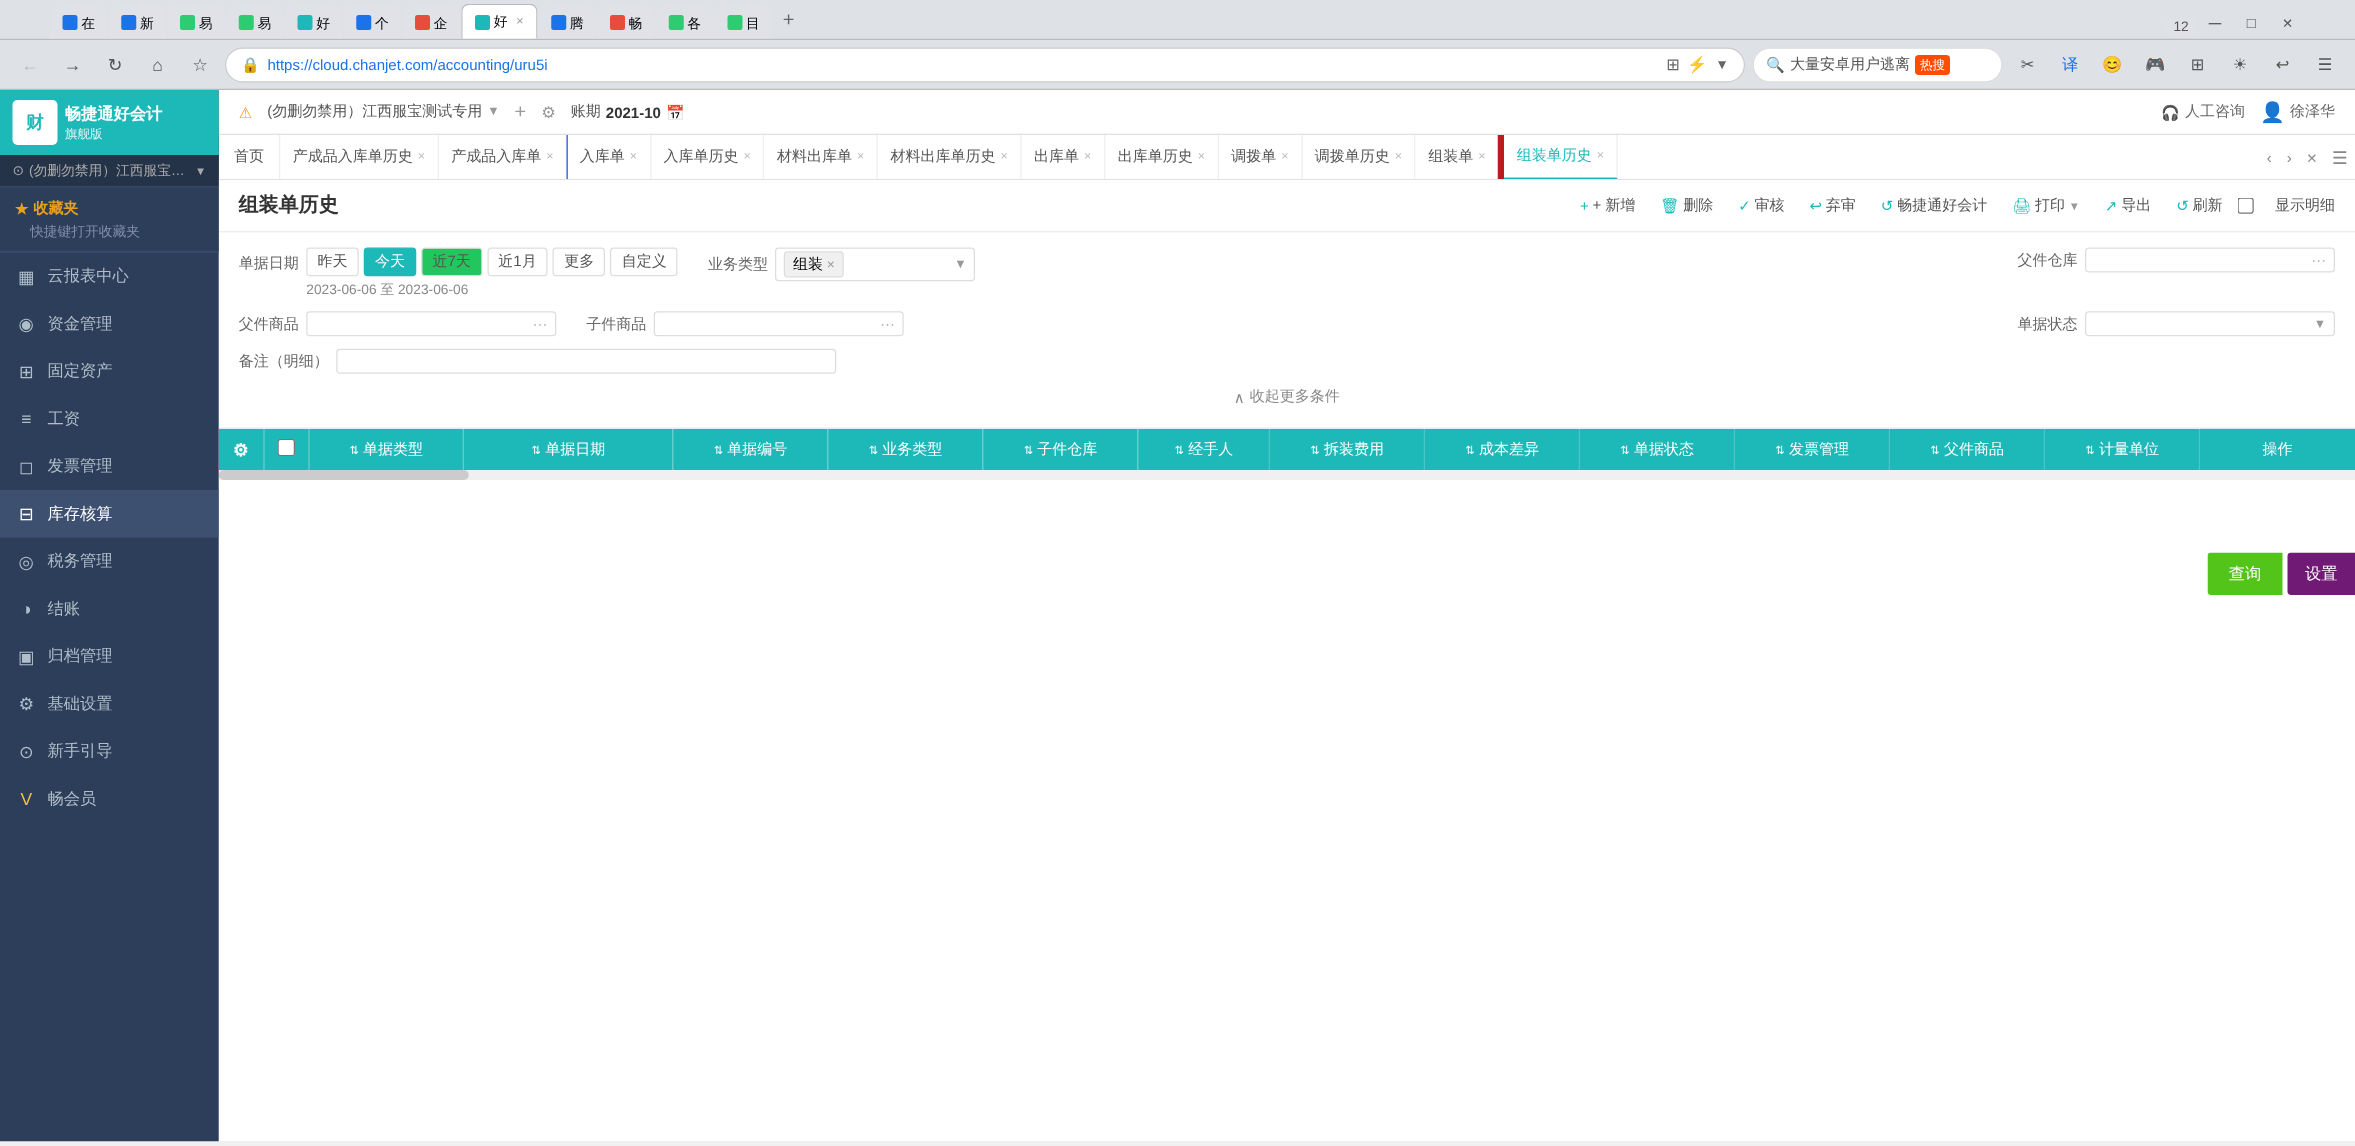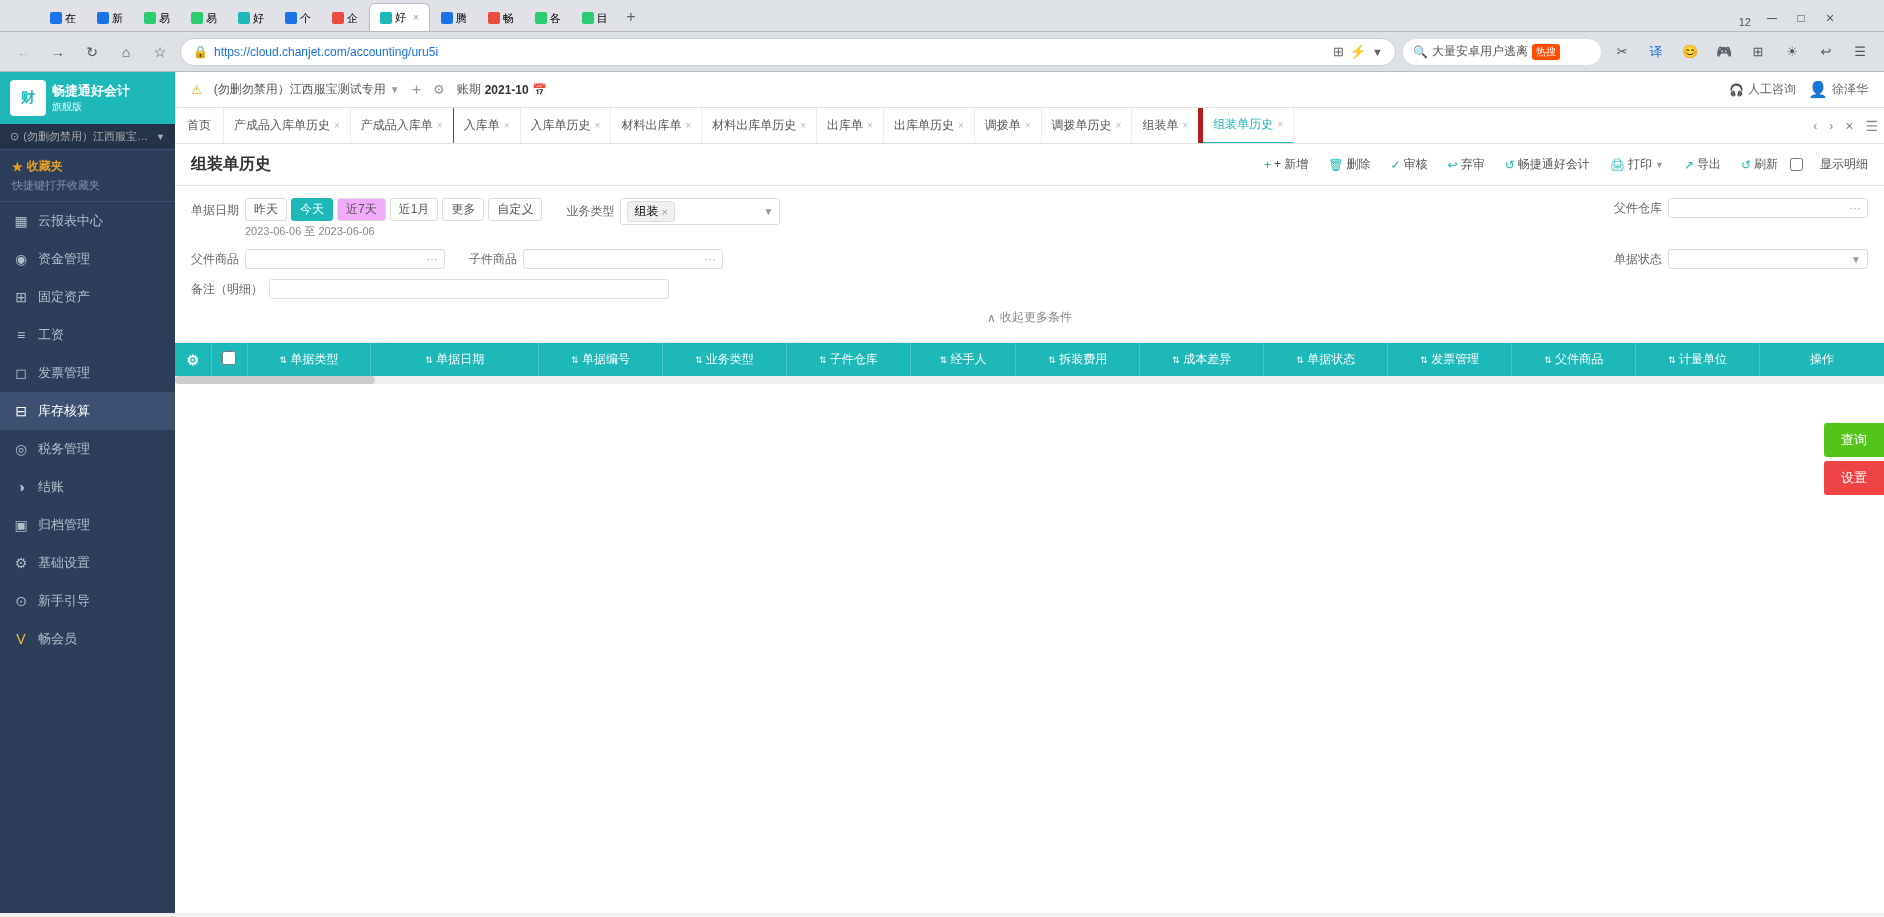--- a/index.html
+++ b/index.html
@@ -128,21 +128,21 @@
       <span>⊙</span>
       <span style="flex:1; overflow:hidden; white-space:nowrap; text-overflow:ellipsis;">(勿删勿禁用）江西服宝测试专用</span>
       <span style="font-size:9px;">▼</span>
     </div>
 
     <div style="padding:8px 12px; background:#2c3e5a;">
       <div style="color:#e8a020; font-size:12px; font-weight:bold; display:flex; align-items:center; gap:4px;">
         <span>★</span>
         <span>收藏夹</span>
       </div>
-      <div style="color:#8090a8; font-size:11px; margin-top:3px;">快捷键打开收藏夹</div>
+      <div style="color:#8090a8; font-size:11px; margin-top:3px;margin-left:12px;">快捷键打开收藏夹</div>
     </div>
     <hr style="border:none;border-top:1px solid #3d5070;">
 
     <div style="flex:1;overflow-y:auto;">
       <div class="sidebar-item">
         <span class="si-icon">▦</span>
         <span>云报表中心</span>
       </div>
       <div class="sidebar-item">
         <span class="si-icon">◉</span>
@@ -324,21 +324,21 @@
       <div style="background:#fff; padding:12px 16px; border-bottom:1px solid #e8e8e8; flex-shrink:0;">
 
         <div style="display:flex; align-items:flex-start; gap:24px; margin-bottom:10px;">
 
           <div style="display:flex; align-items:flex-start; gap:6px;">
             <span style="color:#666;font-size:12px;margin-top:4px;white-space:nowrap;">单据日期</span>
             <div>
               <div style="display:flex; align-items:center; gap:4px;">
                 <button style="padding:2px 8px;border:1px solid #ddd;background:#fff;font-size:12px;color:#555;cursor:pointer;border-radius:3px;">昨天</button>
                 <button style="padding:2px 8px;border:1px solid #1db8b8;background:#1db8b8;font-size:12px;color:#fff;cursor:pointer;border-radius:3px;">今天</button>
-                <button style="padding:2px 8px;border:1px solid #ddd;background:#f0abfc;font-size:12px;color:#555;cursor:pointer;border-radius:3px;">近7天</button>
+                <button style="padding:2px 8px;border:1px solid #ddd;background:#22c55e;font-size:12px;color:#555;cursor:pointer;border-radius:3px;">近7天</button>
                 <button style="padding:2px 8px;border:1px solid #ddd;background:#fff;font-size:12px;color:#555;cursor:pointer;border-radius:3px;">近1月</button>
                 <button style="padding:2px 8px;border:1px solid #ddd;background:#fff;font-size:12px;color:#555;cursor:pointer;border-radius:3px;">更多</button>
                 <button style="padding:2px 8px;border:1px solid #ddd;background:#fff;font-size:12px;color:#555;cursor:pointer;border-radius:3px;">自定义</button>
               </div>
               <div style="font-size:11px;color:#888;margin-top:3px;">2023-06-06 至 2023-06-06</div>
             </div>
           </div>
 
           <div style="display:flex; align-items:center; gap:6px;">
             <span style="color:#666;font-size:12px;white-space:nowrap;">业务类型</span>
@@ -461,16 +461,16 @@
 
         <div style="height:8px; background:#f0f0f0; position:relative; margin-top:auto;">
           <div style="height:8px;background:#ccc;border-radius:4px;width:200px;position:absolute;left:0;"></div>
         </div>
       </div>
 
     </div>
   </div>
 </div>
 
-<div style="position:fixed; right:0; top:50%; transform:translateY(-50%); display:flex; flex-direction:column; gap:4px; z-index:100;">
+<div style="position:fixed; right:0; top:50%; transform:translateY(-50%); display:flex; flex-direction:row; gap:4px; z-index:100;">
   <button style="background:#52c41a;color:#fff;border:none;padding:8px 14px;font-size:13px;cursor:pointer;border-radius:3px 0 0 3px;writing-mode:horizontal-tb;white-space:nowrap;min-width:60px;">查询</button>
-  <button style="background:#ef4444;color:#fff;border:none;padding:8px 14px;font-size:13px;cursor:pointer;border-radius:3px 0 0 3px;white-space:nowrap;">设置</button>
+  <button style="background:#701a75;color:#fff;border:none;padding:8px 14px;font-size:13px;cursor:pointer;border-radius:3px 0 0 3px;white-space:nowrap;">设置</button>
 </div>
 
 </body></html>

